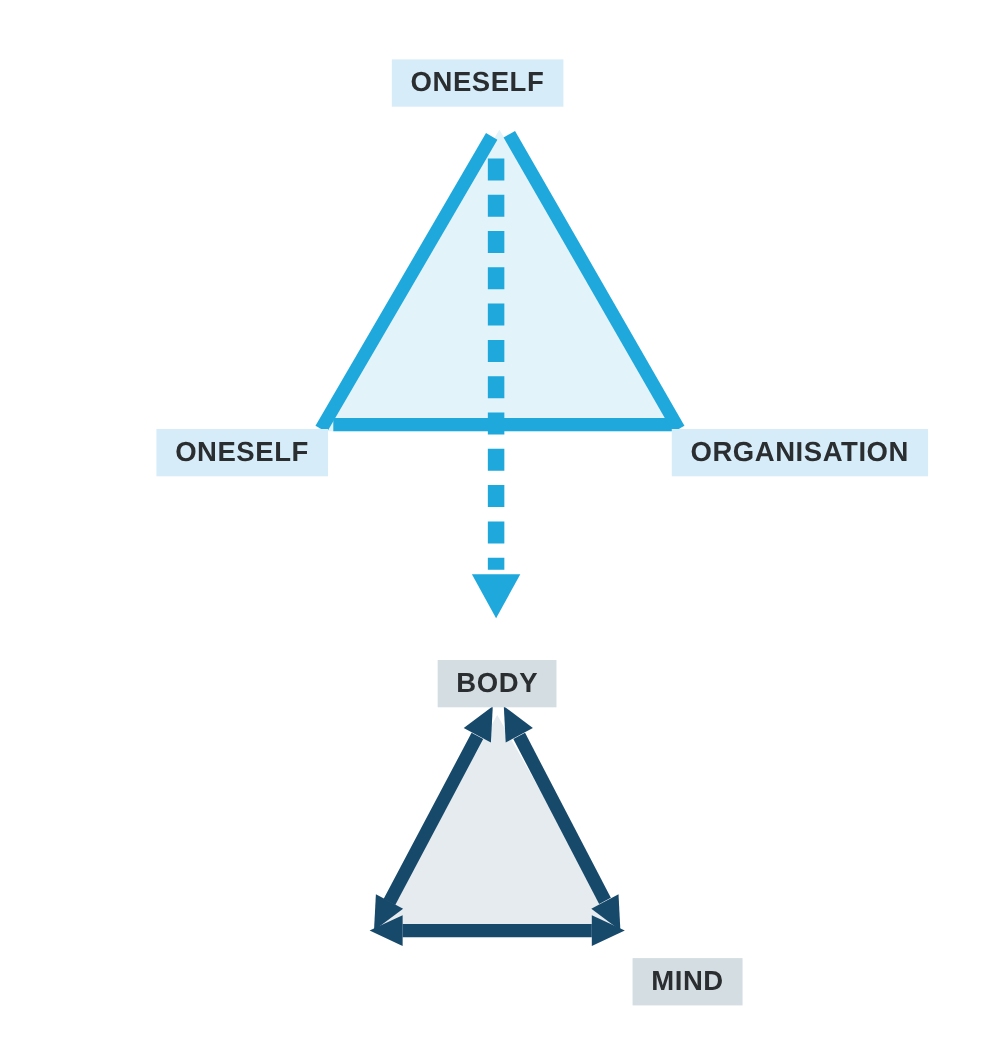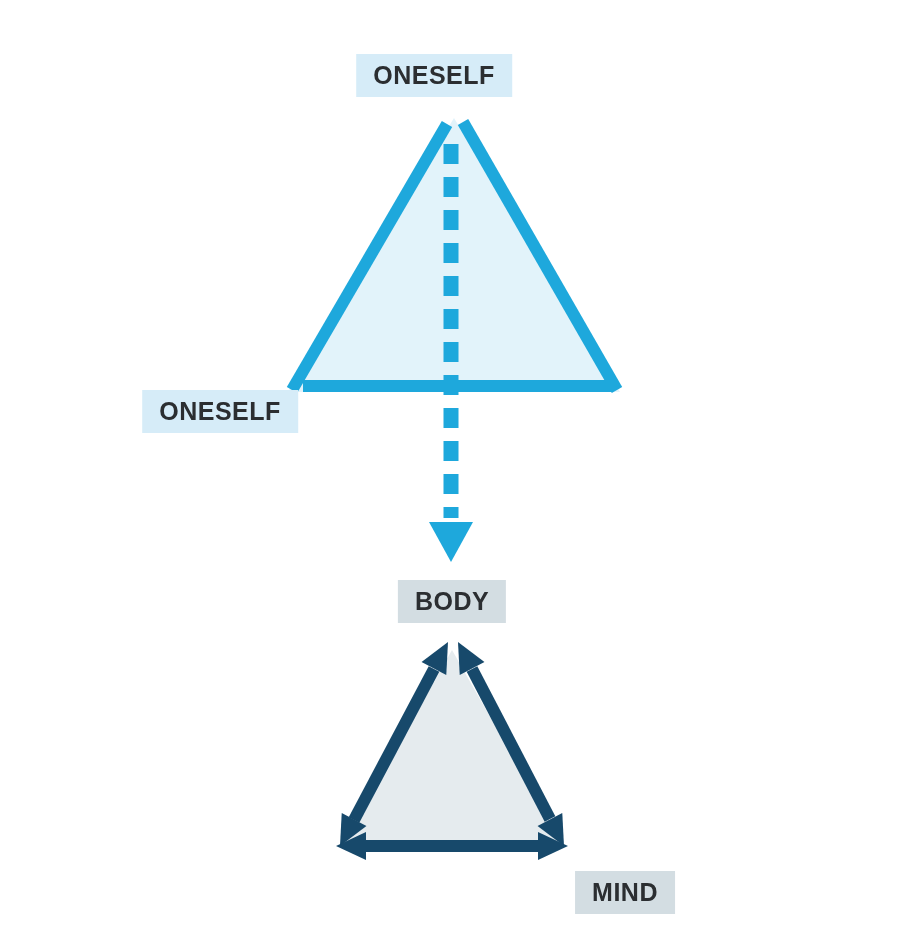--- a/index.html
+++ b/index.html
@@ -25,27 +25,27 @@
     transform: translateX(-50%);
     padding: 9px 17px;
     font-size: 25px;
     font-weight: bold;
     letter-spacing: 0.5px;
     color: #2b2e31;
     white-space: nowrap;
     line-height: 1.0;
   }
   .node-label.blue-bg { background: #d6ecf8; }
-  .node-label.gray-bg { background: #d3dde2; }
+  .node-label.gray-bg { background: #d3dde2; margin-top: 20px; }
   .lbl-oneself      { left: 434px; top: 54px; }
   .lbl-people       { left: 220px; top: 390px; }
   .lbl-organisation { left: 727px; top: 390px; }
   .lbl-body         { left: 452px; top: 580px; }
   .lbl-emotions     { left: 242px; top: 851px; }
-  .lbl-mind         { left: 625px; top: 871px; }
+  .lbl-mind         { left: 625px; top: 851px; }
 </style>
 </head>
 <body>
 
 <div class="canvas">
 
   <svg class="diagram-svg" width="900" height="950" viewBox="0 0 900 950">
 
     <polygon points="454,118 288,392 620,392" fill="#E2F3FA"></polygon>
 
@@ -74,18 +74,19 @@
     <path d="M0,0 L-30,-14 L-30,14 Z" transform="translate(336,846) rotate(180)" fill="#17496B"></path>
 
     <path d="M0,0 L-30,-14 L-30,14 Z" transform="translate(564,846) rotate(62)" fill="#17496B"></path>
     <path d="M0,0 L-30,-14 L-30,14 Z" transform="translate(568,846) rotate(0)" fill="#17496B"></path>
   </svg>
 
   <div class="node-label blue-bg lbl-oneself">ONESELF</div>
 
   <div class="node-label blue-bg lbl-people">ONESELF</div>
 
+  <div class="node-label blue-bg lbl-organisation">ORGANISATION</div>
 
   <div class="node-label gray-bg lbl-body">BODY</div>
 
 
   <div class="node-label gray-bg lbl-mind">MIND</div>
 </div>
 
 </body></html>

